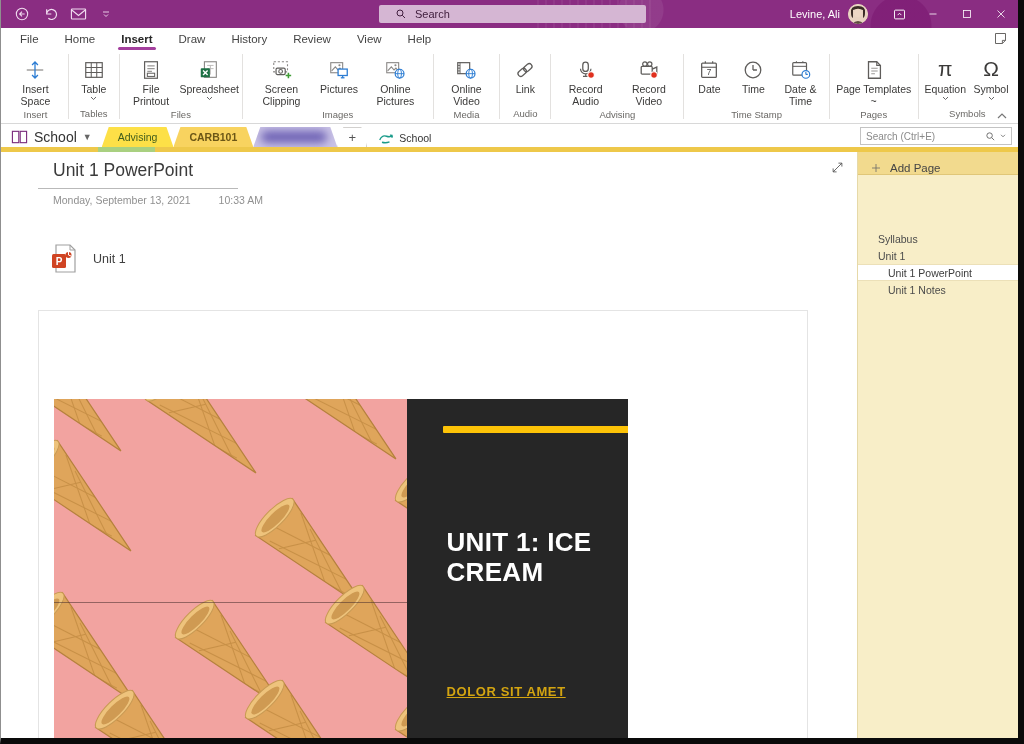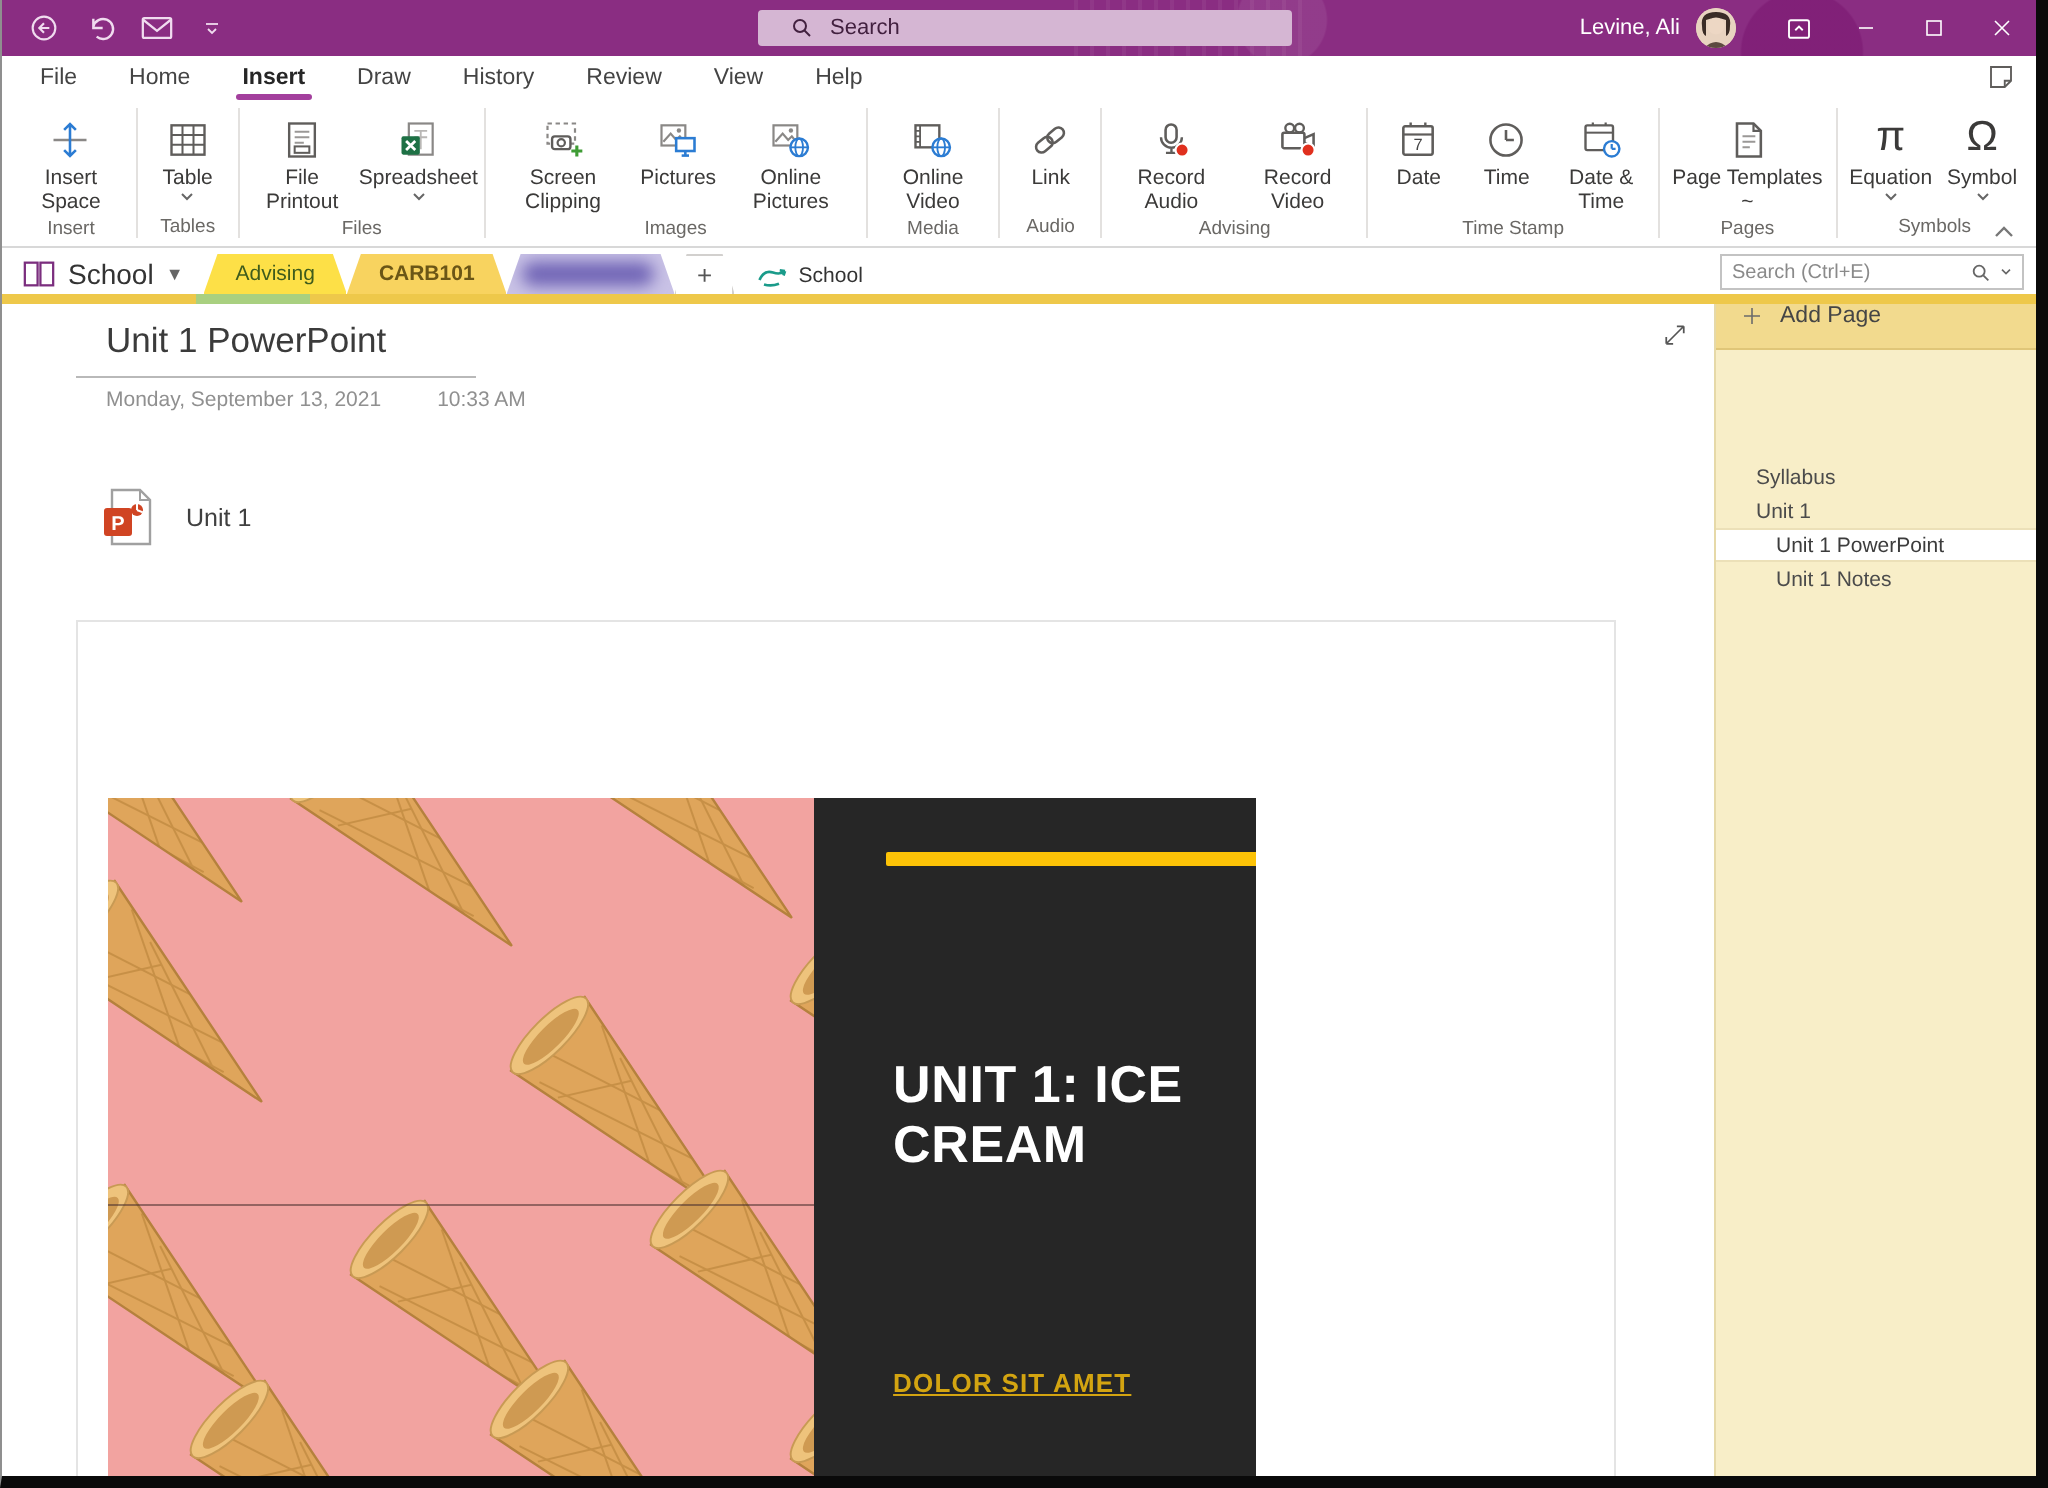--- a/index.html
+++ b/index.html
@@ -84,21 +84,21 @@
   .photo { width:441px; height:340px; background:#f2a3a0; position:relative; overflow:hidden; }
   .photo-seam { position:absolute; left:0; right:0; top:203px; height:1px; background:rgba(72,48,46,.55); }
   .panel { width:277px; height:340px; background:#262626; position:relative; }
   .panel-bar { position:absolute; left:36px; top:27px; width:204px; height:7px; background:#fdc307; border-radius:1px; }
   .panel-title { position:absolute; left:40px; top:128px; width:228px; font-size:26px; line-height:30px;
                  font-weight:bold; color:#fff; letter-spacing:.3px; }
   .panel-sub { position:absolute; left:40px; top:285px; font-size:13px; font-weight:bold; color:#d3a411; letter-spacing:.6px;text-decoration:underline; }
 
   
   .sidebar { width:161px; background:#f8eec8; border-left:1px solid #e6d9a8; display:flex; flex-direction:column; }
-  .addpage { height:23px; background:#f2da8e; border-bottom:1px solid #e0c678; display:flex; align-items:flex-start;
+  .addpage { height:23px; background:#f2da8e; border-bottom:1px solid #e0c678; display:flex; align-items:flex-end;
              gap:8px; padding-left:12px; cursor:pointer; }
   .addpage-label { font-size:11.5px; color:#454545; }
   .pagelist { padding-top:7px;margin-top:48px; }
   .pagerow { height:17px; display:flex; align-items:center; font-size:10.5px; color:#4b4b4b; cursor:pointer; }
   .lvl1 { padding-left:20px; }
   .lvl2 { padding-left:30px; }
   .pagerow.selected { background:#fff; border-top:1px solid #ece0b8; border-bottom:1px solid #ece0b8; color:#3c3c3c; }
 
   svg { display:block; }
 </style>

